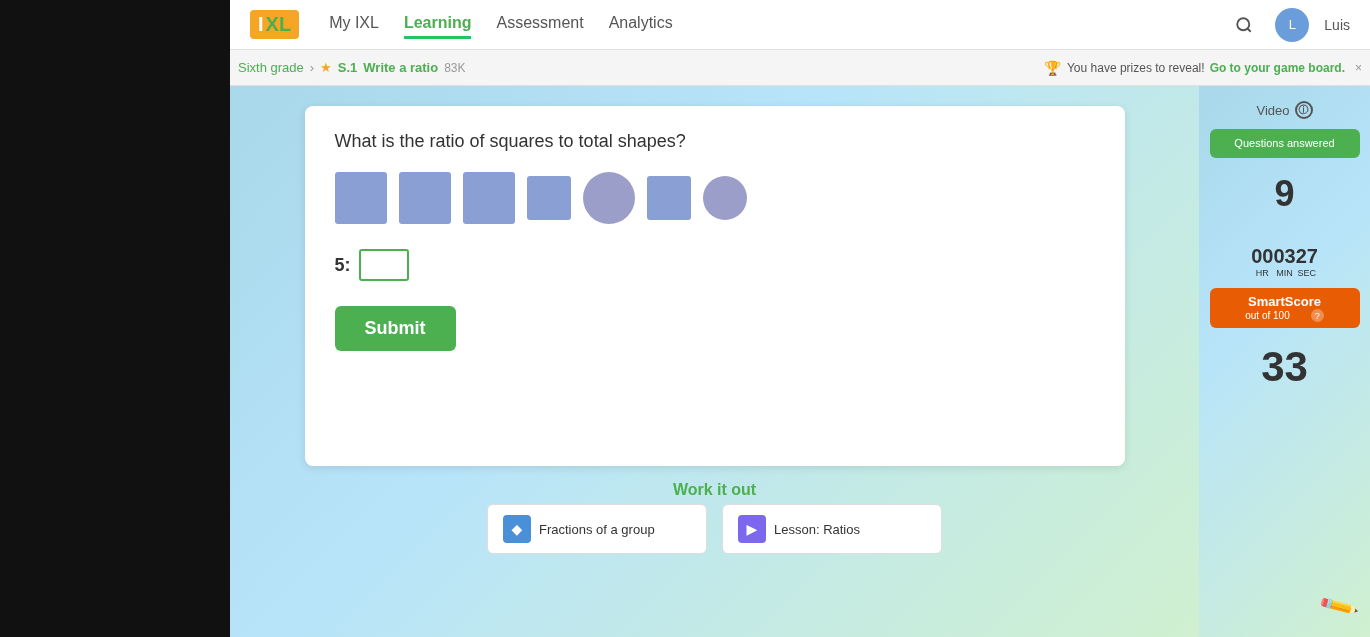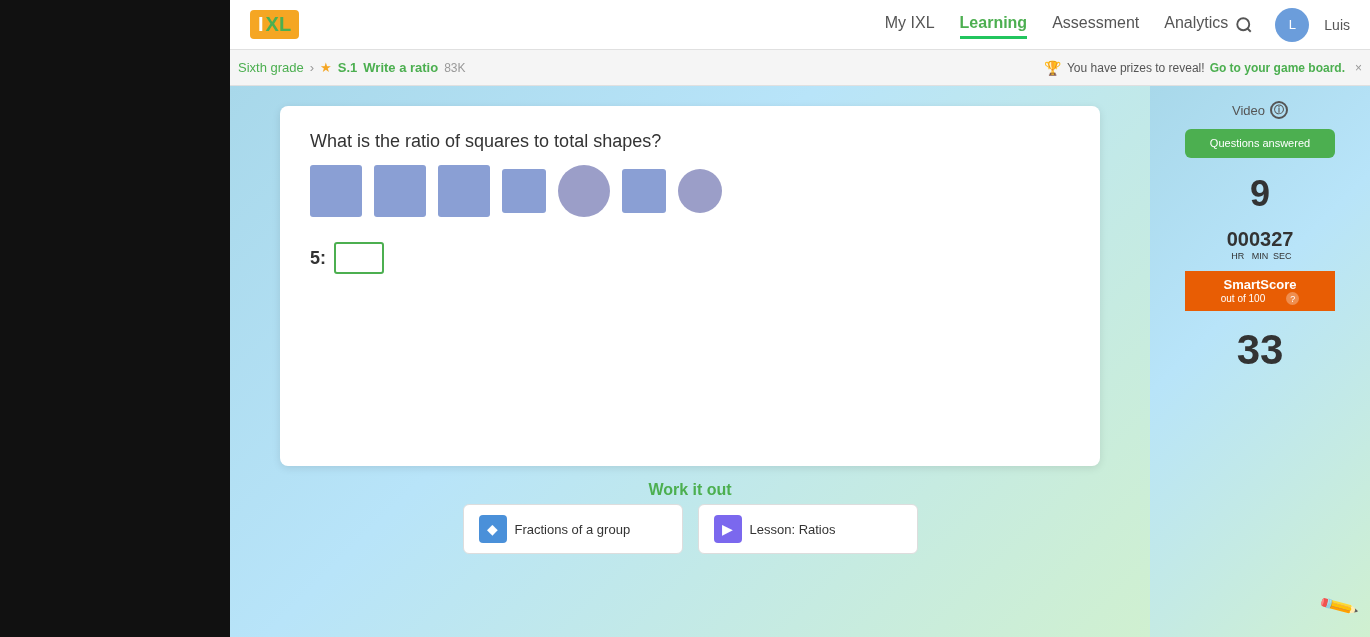--- a/index.html
+++ b/index.html
@@ -50,21 +50,21 @@
     .logo {
       display: flex;
       align-items: center;
       margin-right: 30px;
     }
 
     .nav-links {
       display: flex;
       gap: 25px;
       flex: 1;
-      justify-content: flex-end;
+      justify-content: flex-start;
     }
 
     .nav-link {
       font-size: 16px;
       color: #555;
       cursor: pointer;
       padding: 4px 0;
       text-decoration: none;
     }
 
@@ -181,21 +181,21 @@
       flex: 1;
       max-width: 820px;
       min-height: 360px;
       box-shadow: 0 2px 8px rgba(0,0,0,0.1);
       position: relative;
     }
 
     .question-text {
       font-size: 18px;
       color: #333;
-      margin-bottom: 13px;
+      margin-bottom: 20px;
       font-weight: normal;
     }
 
     .shapes-row {
       display: flex;
       align-items: center;
       gap: 12px;
       margin-bottom: 25px;
     }
 
@@ -295,21 +295,21 @@
       align-items: center;
       justify-content: center;
       font-size: 14px;
     }
 
     .help-card-icon.blue { background: #4a90d9; color: white; }
     .help-card-icon.purple { background: #7b68ee; color: white; }
 
     
     .right-sidebar {
-      width: 220px;
+      width: 171px;
       display: flex;
       flex-direction: column;
       align-items: center;
       padding: 15px 10px;
       gap: 10px;
       background: linear-gradient(135deg, #a8d8ea 0%, #b8e4f9 40%, #d0f0d0 100%);
     }
 
     .video-btn {
       display: flex;
@@ -365,21 +365,21 @@
     }
 
     .te-label {
       font-size: 11px;
     }
 
     .timer-row {
       display: flex;
       align-items: flex-start;
       justify-content: center;
-      margin-top: 3px;
+      margin-top: 20px;
     }
 
     .timer-val {
       font-size: 20px;
       font-weight: bold;
       color: #333;
     }
 
     .timer-sep {
       font-size: 20px;
@@ -394,21 +394,21 @@
     }
 
     .timer-block {
       display: flex;
       flex-direction: column;
       align-items: center;
     }
 
     .smart-score-box {
       background: #e85d04;
-      border-radius: 0;
+      border-radius: 6px;
       padding: 6px 8px;
       text-align: center;
       color: white;
       width: 150px;
     }
 
     .ss-title {
       font-size: 13px;
       font-weight: bold;
     }
@@ -514,20 +514,21 @@
               <div class="shape-circle"></div>
               <div class="shape-square" style="width:44px;height:44px;"></div>
               <div class="shape-circle" style="width:44px;height:44px;border-radius:50%;background:#9b9ec8;"></div>
             </div>
 
             <div class="answer-row">
               <span class="answer-label">5:</span>
               <input class="answer-input" type="text" value="" style="">
             </div>
 
+            <button class="submit-btn">Submit</button>
           </div>
 
           <div class="work-it-out">
             <div class="work-it-out-title">Work it out</div>
 
             <div class="help-cards">
               <div class="help-card">
                 <div class="help-card-icon blue">◆</div>
                 <span>Fractions of a group</span>
               </div>

